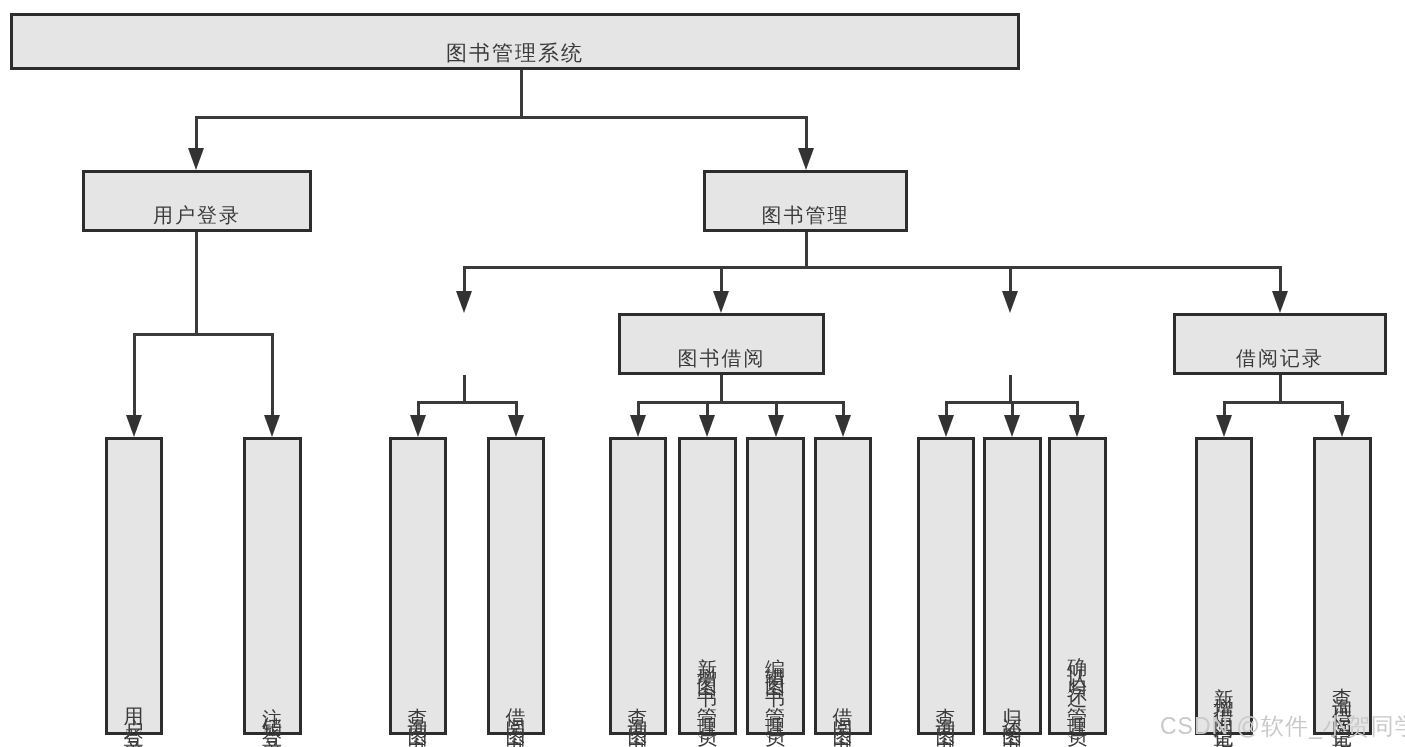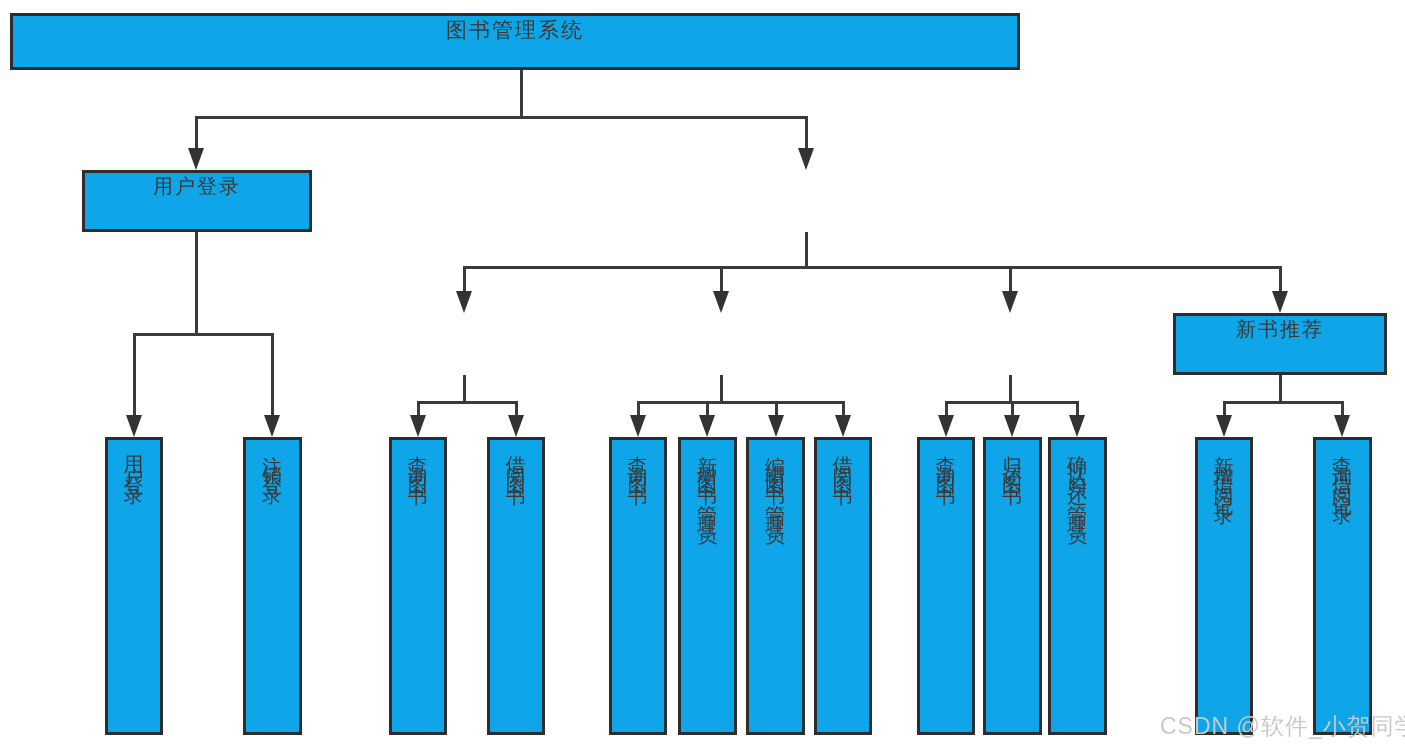--- a/index.html
+++ b/index.html
@@ -1,23 +1,23 @@
 <!DOCTYPE html>
 <html><head>
 <meta charset="utf-8">
 <style>
   html,body{margin:0;padding:0;background:#ffffff;}
   .canvas{
     position:relative;width:1405px;height:747px;background:#ffffff;
     font-family:"Liberation Sans","DejaVu Sans",sans-serif;overflow:hidden;
   }
   .box{
-    position:absolute;box-sizing:border-box;background:#0ea5e9;
+    position:absolute;box-sizing:border-box;background:#e5e5e5;
     border:3px solid #2d2d2d;color:#3a3a3a;
-    display:flex;align-items:flex-start;justify-content:center;
+    display:flex;align-items:flex-end;justify-content:center;
     z-index:2;
   }
   .hbox{font-size:20px;letter-spacing:2px;white-space:nowrap;}
   .rootbox{font-size:21px;}
   .vtext{
     writing-mode:vertical-rl;text-orientation:mixed;
     font-size:20px;letter-spacing:10px;line-height:1;white-space:nowrap;
   }
   .line{position:absolute;background:#3a3a3a;z-index:1;}
   .arrow{
@@ -35,23 +35,29 @@
 
 <div class="canvas">
 
   <div class="box hbox rootbox" style="left:10px;top:13px;width:1010px;height:57px;">
     <span>图书管理系统</span>
   </div>
 
   <div class="box hbox" style="left:82px;top:170px;width:230px;height:62px;">
     <span>用户登录</span>
   </div>
+  <div class="box hbox" style="left:703px;top:170px;width:205px;height:62px;">
+    <span>图书管理</span>
+  </div>
 
+  <div class="box hbox" style="left:618px;top:313px;width:207px;height:62px;">
+    <span>图书借阅</span>
+  </div>
   <div class="box hbox" style="left:1173px;top:313px;width:214px;height:62px;">
-    <span>新书推荐</span>
+    <span>借阅记录</span>
   </div>
 
   <div class="box" style="left:105px;top:437px;width:58px;height:298px;">
     <span class="vtext">用户登录</span>
   </div>
   <div class="box" style="left:243px;top:437px;width:59px;height:298px;">
     <span class="vtext">注销登录</span>
   </div>
 
   <div class="box" style="left:389px;top:437px;width:58px;height:298px;">

